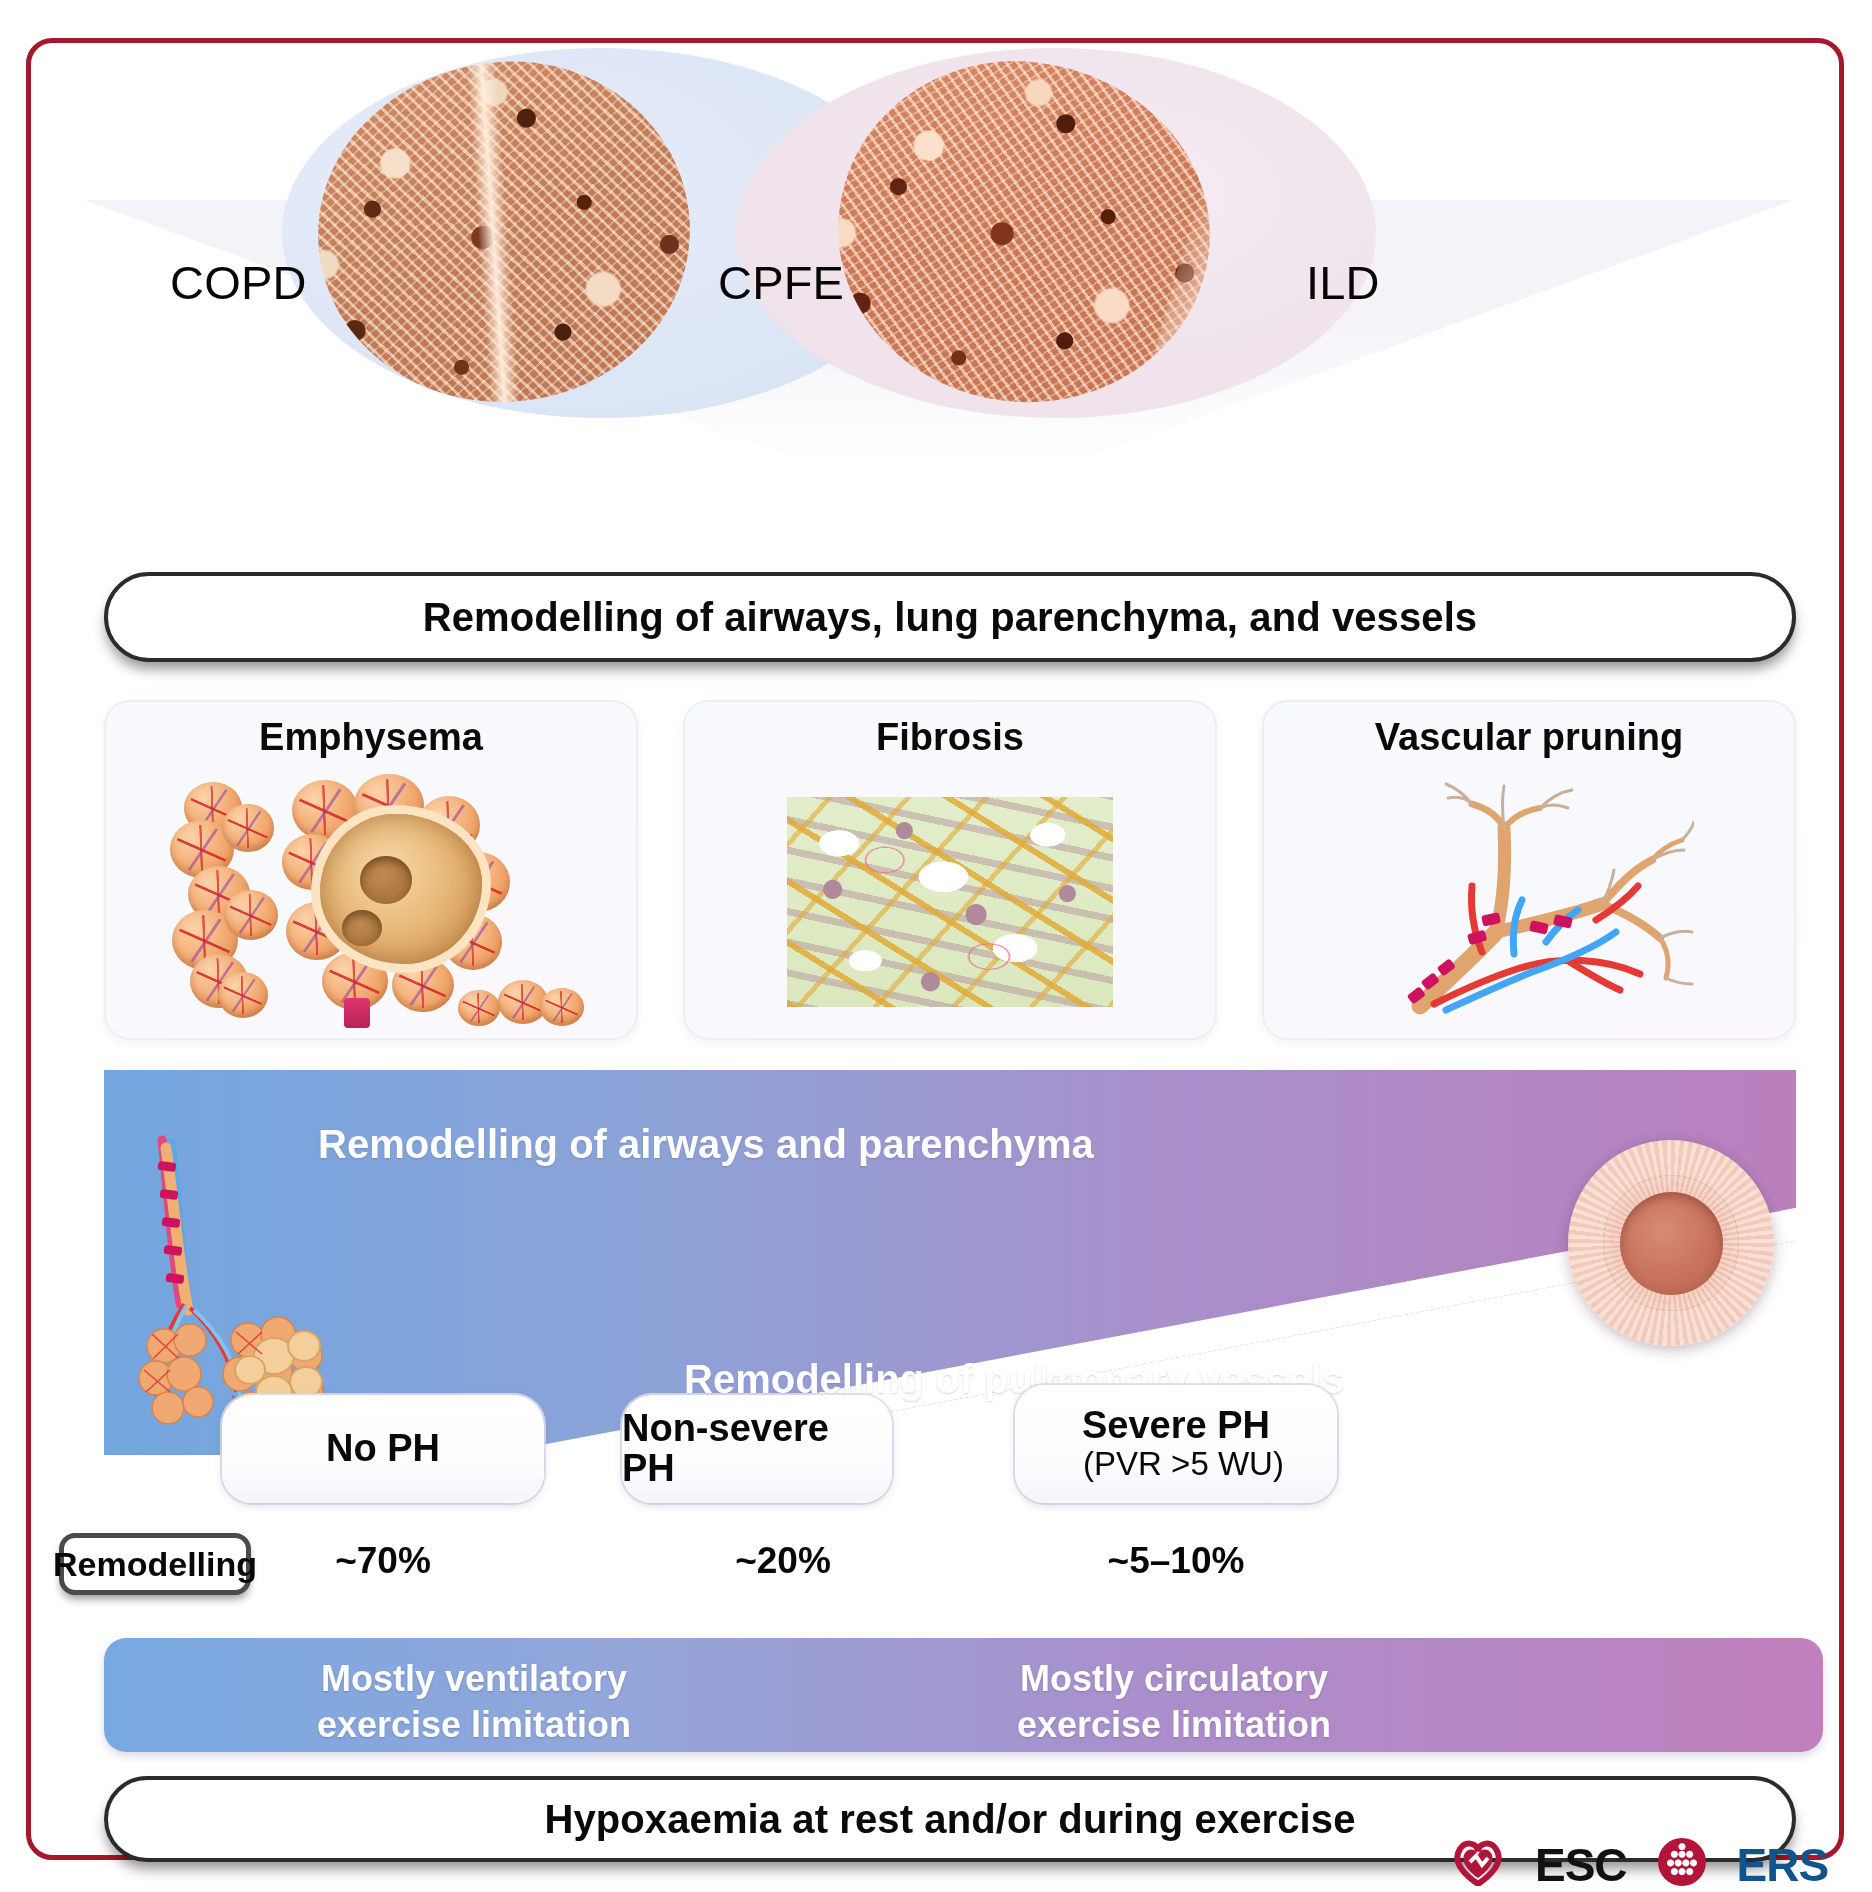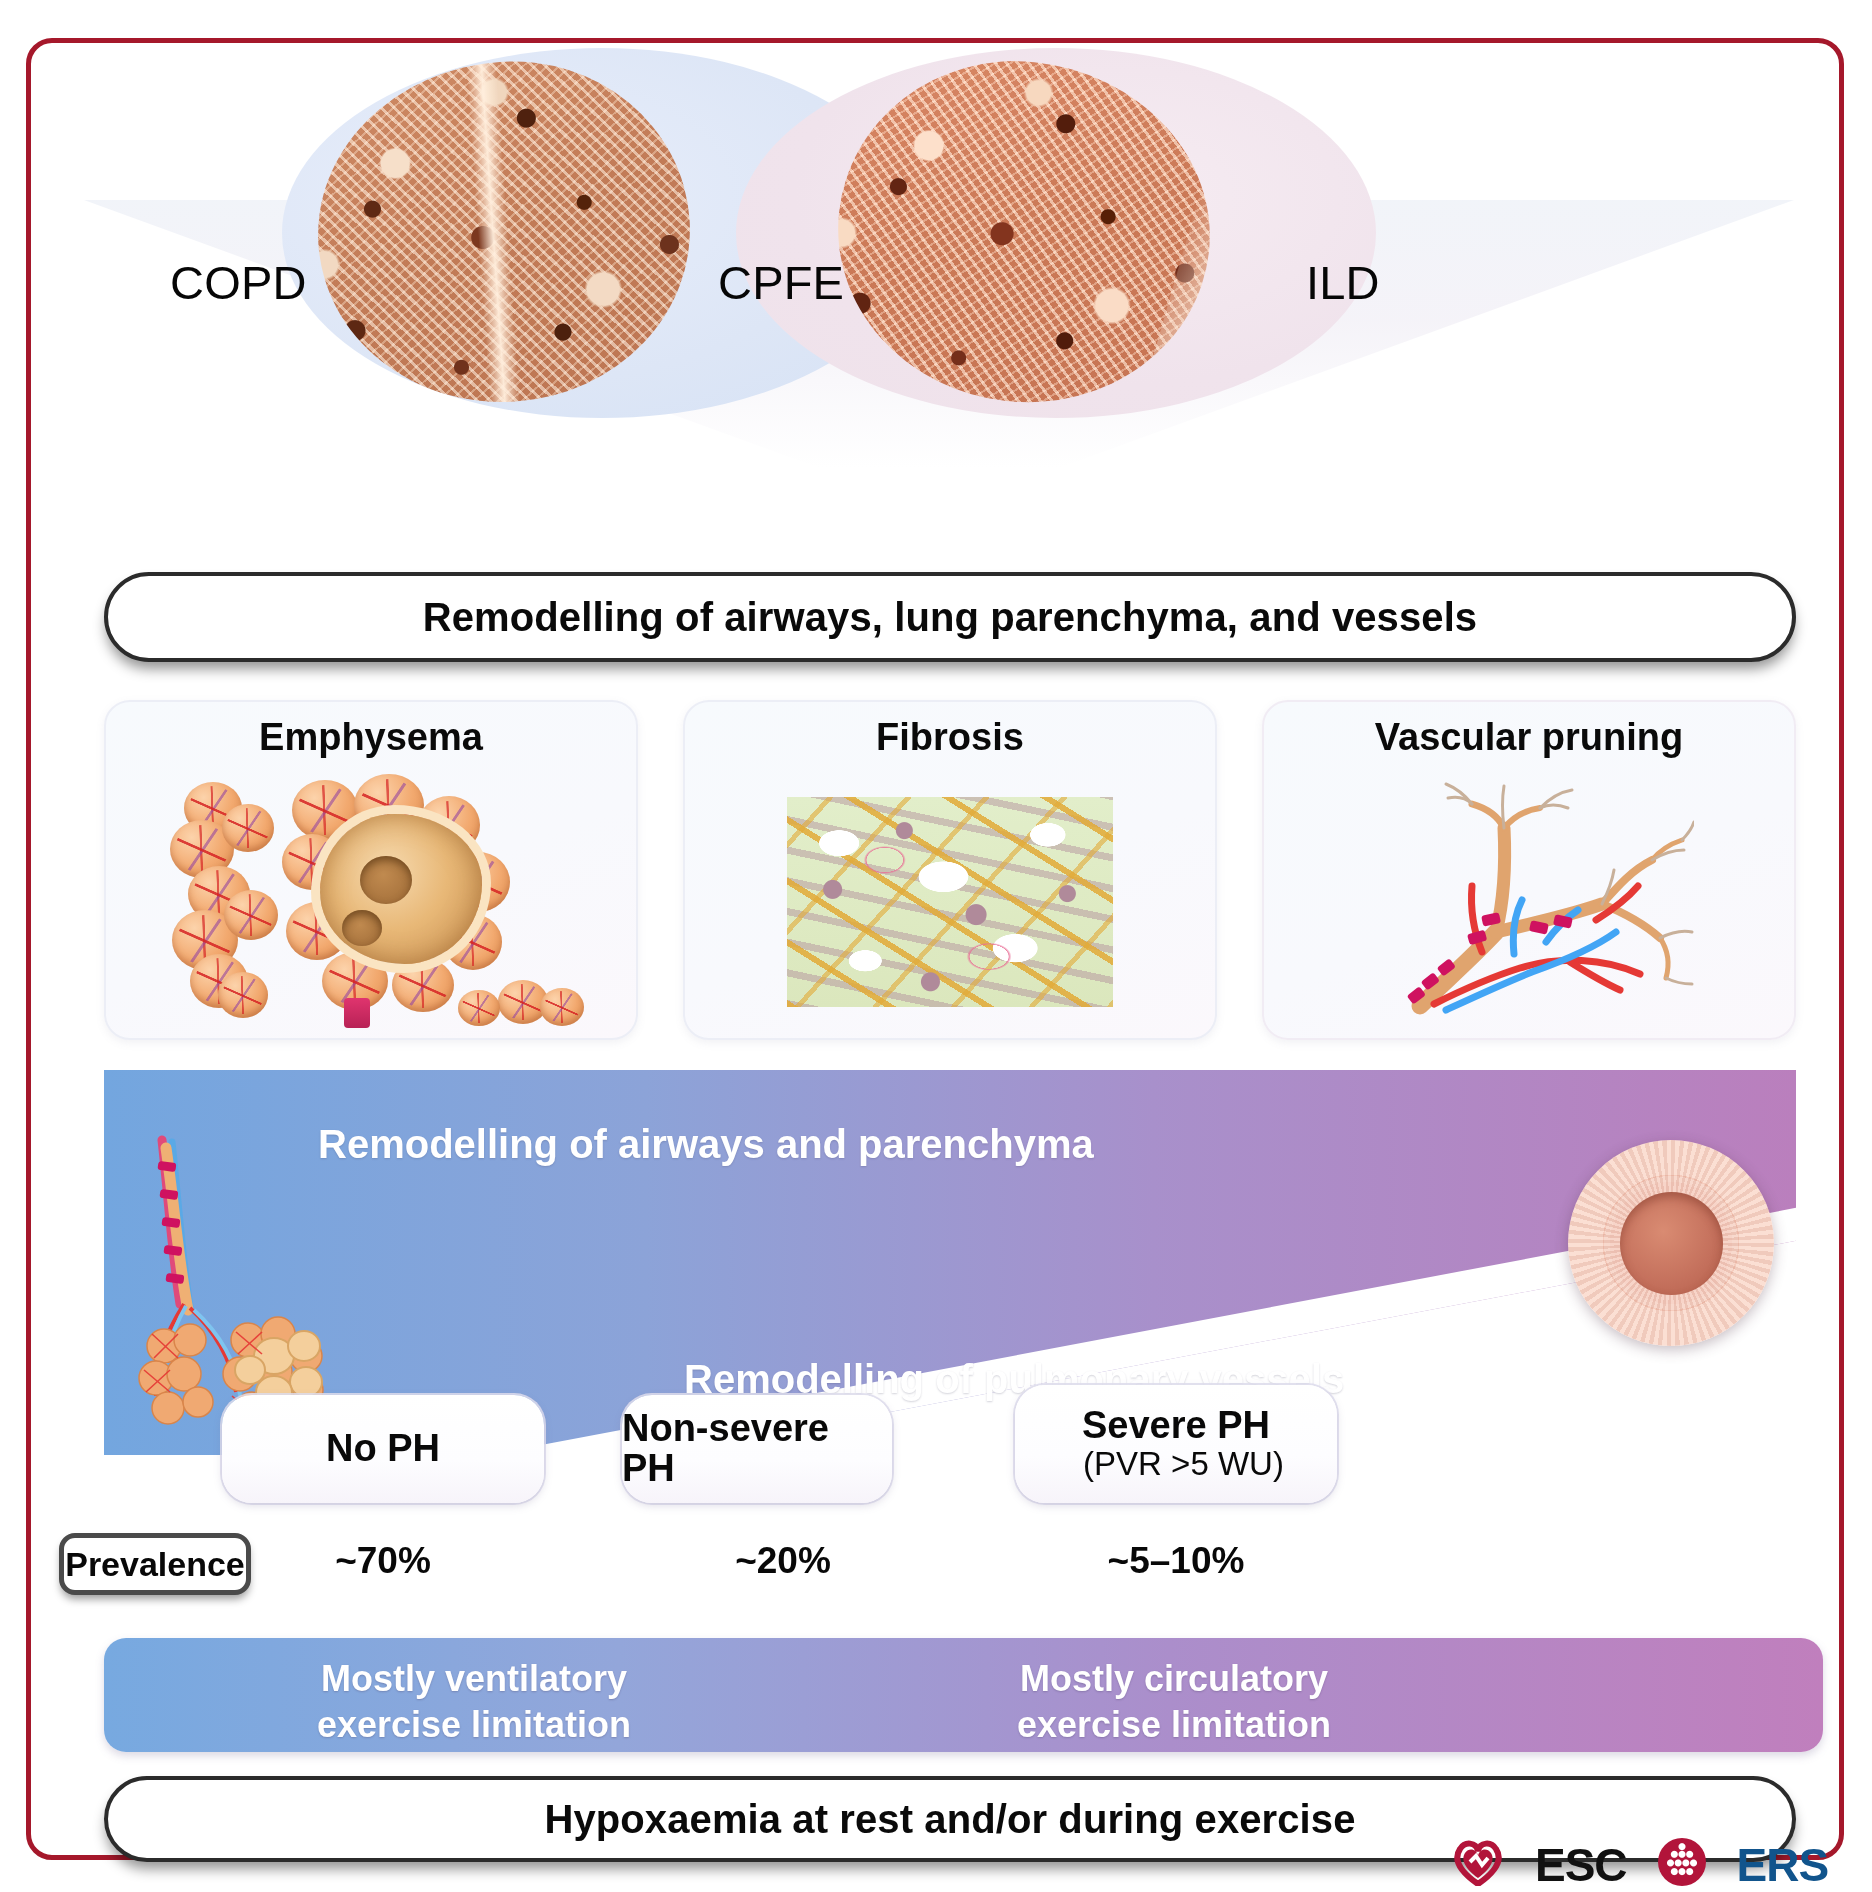--- a/index.html
+++ b/index.html
@@ -489,21 +489,21 @@
 </div>
 <div class="phbox b2">
   <div class="t1">Non-severe PH</div>
 </div>
 <div class="phbox b3">
   <div class="t1">Severe PH</div>
   <div class="t2">(PVR &gt;5 WU)</div>
 </div>
 
 <div class="prev-pill">
-  <span>Prevalence</span>
+  <span>Remodelling</span>
 </div>
 <div class="prev-val v1">~70%</div>
 <div class="prev-val v2">~20%</div>
 <div class="prev-val v3">~5–10%</div>
 
 <div id="limbar">
   <div class="lim-text l1">
     <div>Mostly ventilatory</div>
     <div>exercise limitation</div>
   </div>

